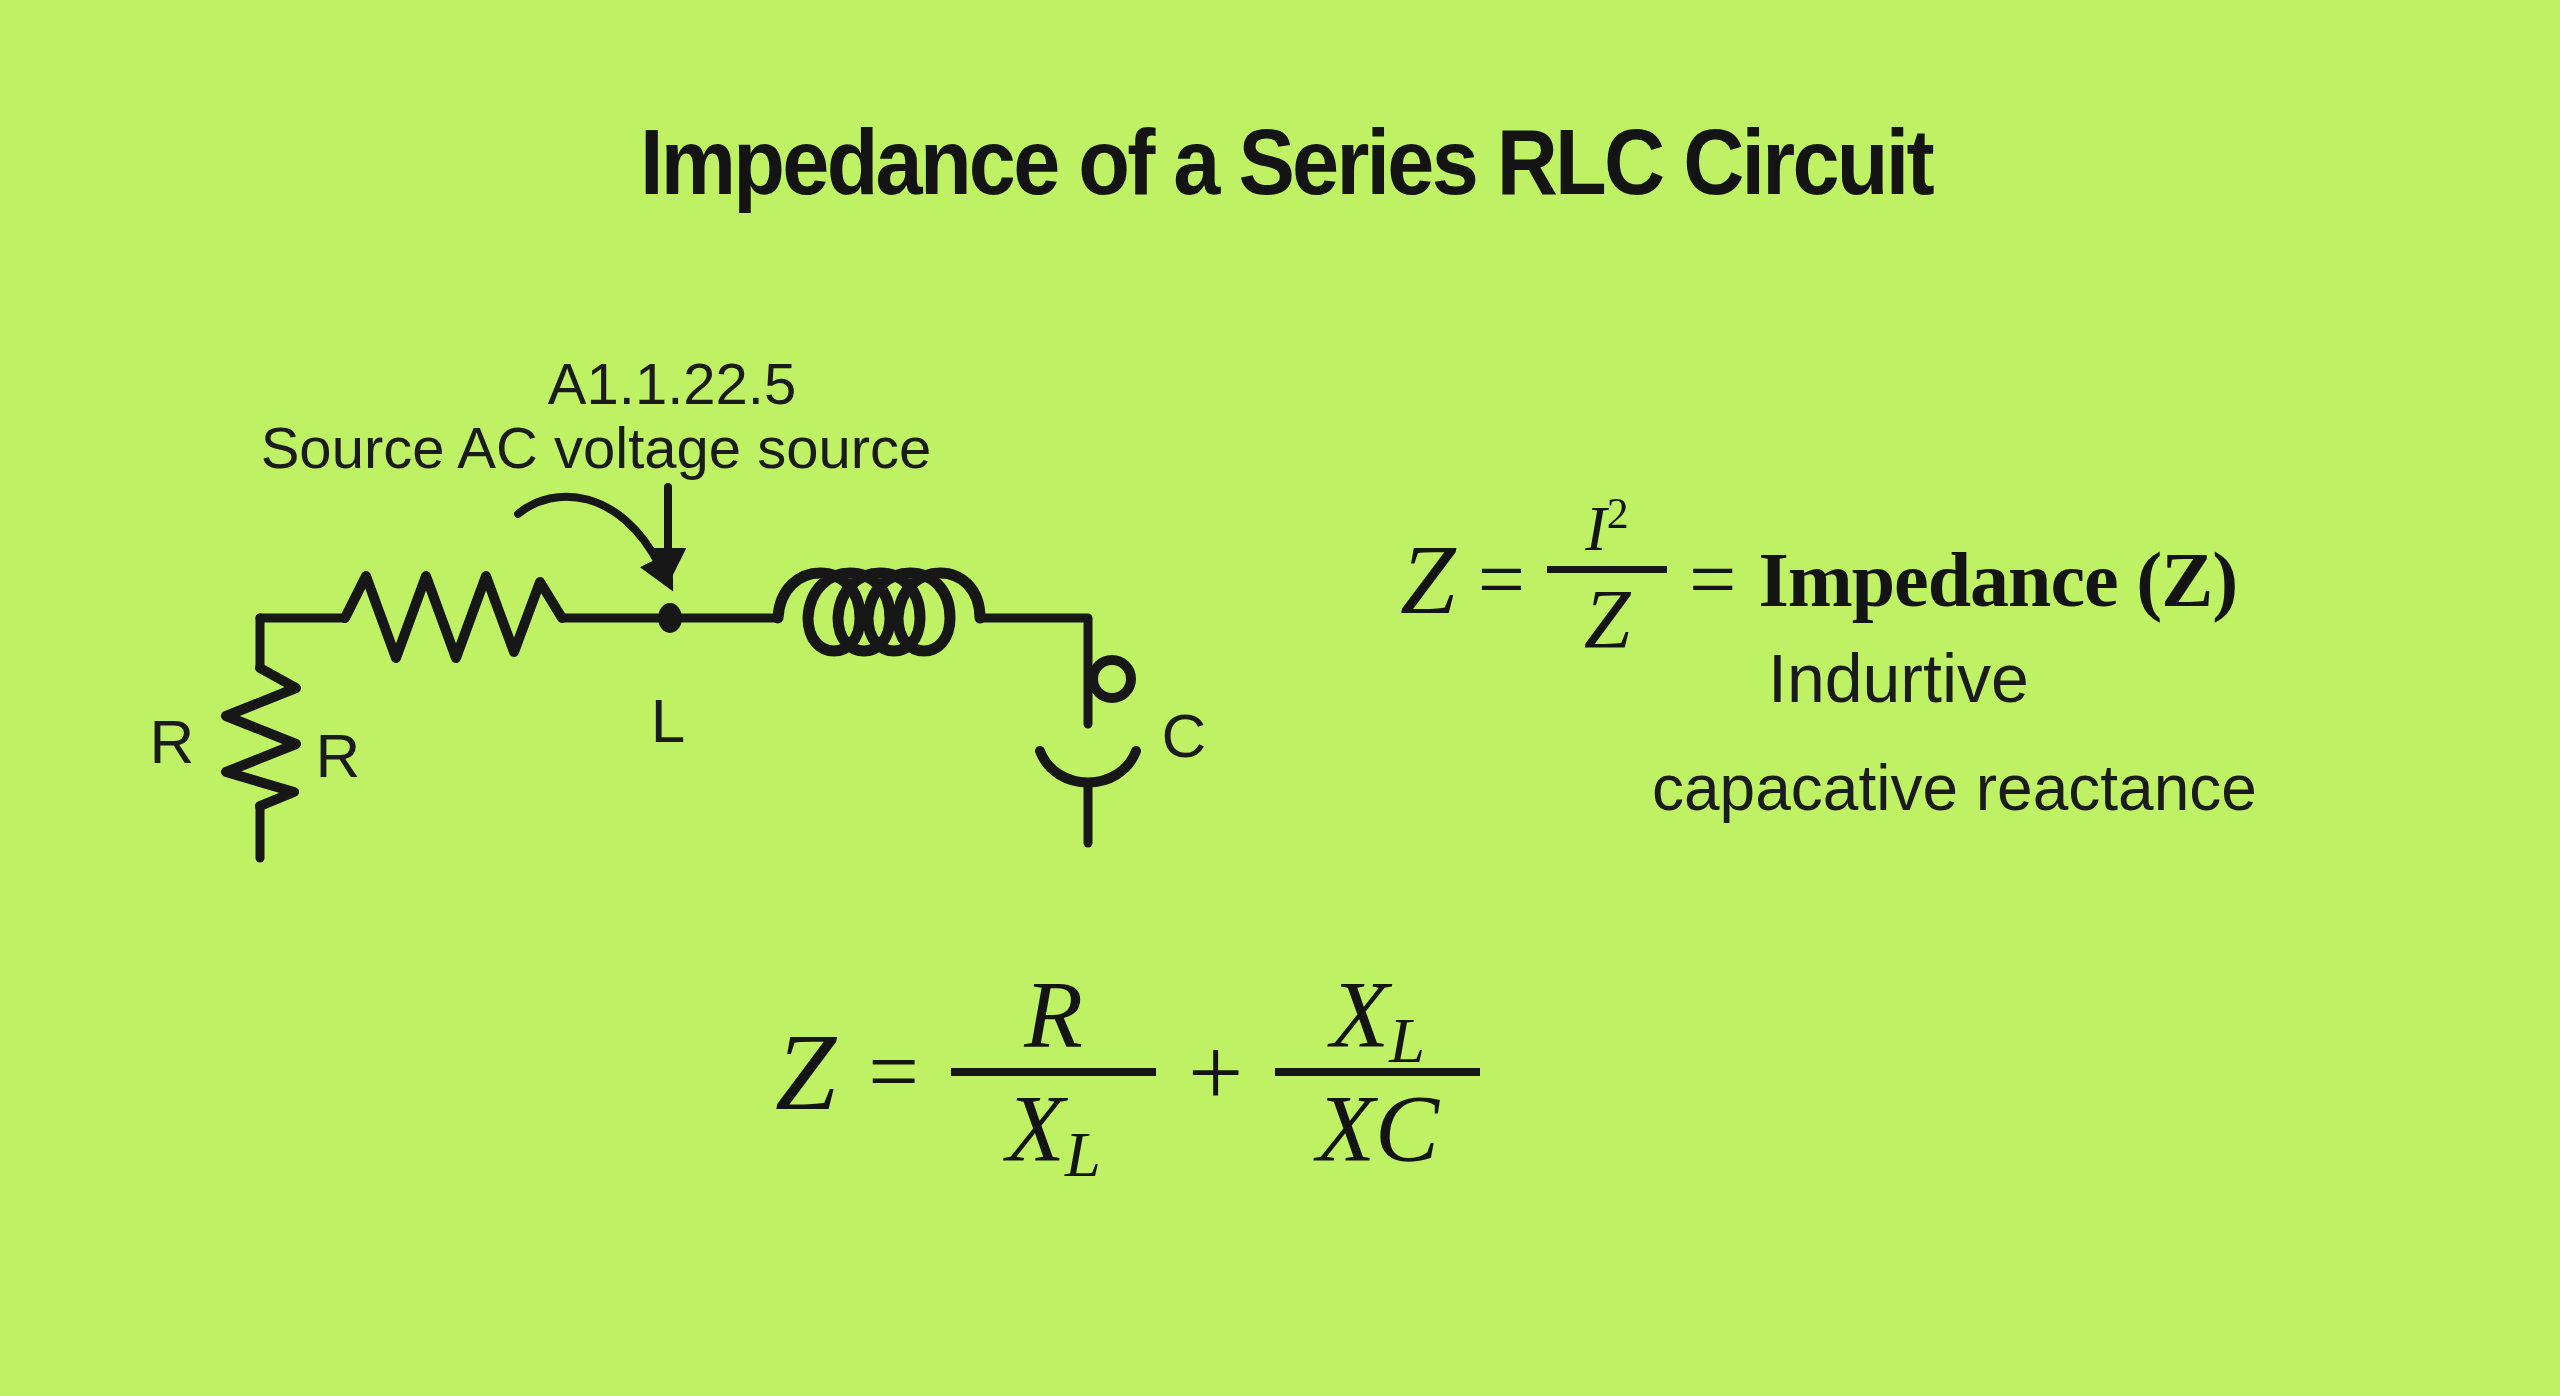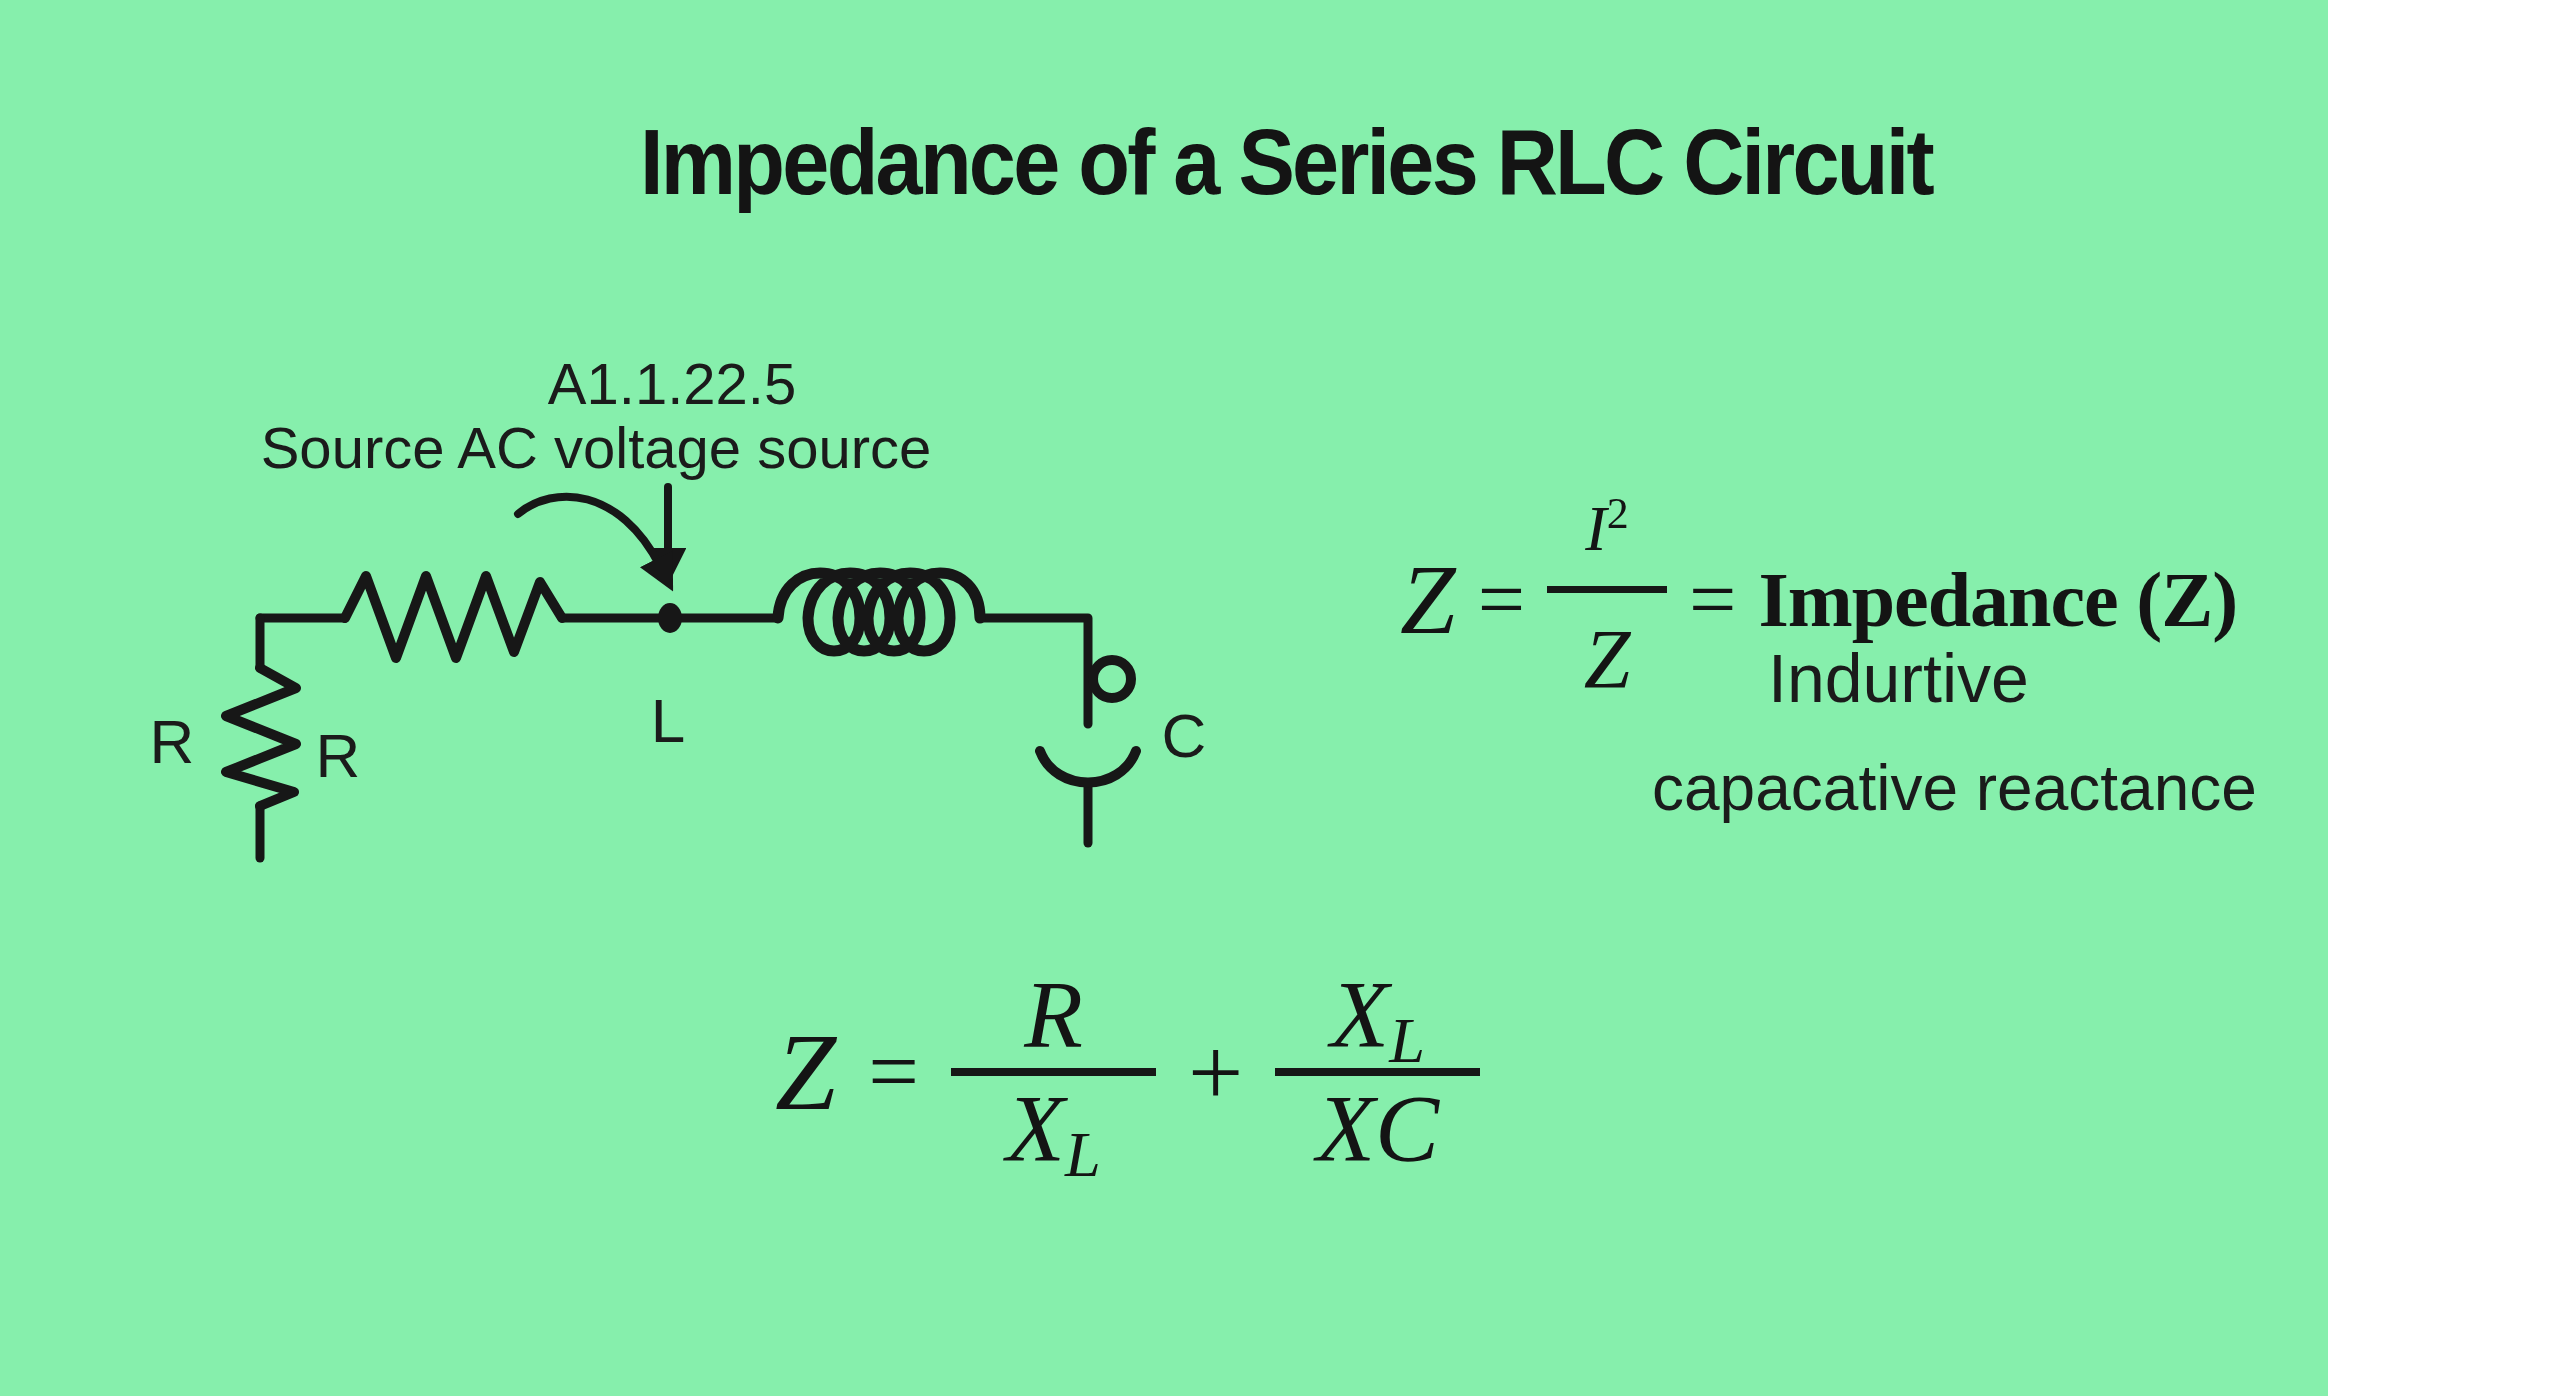--- a/index.html
+++ b/index.html
@@ -1,18 +1,18 @@
 <!DOCTYPE html>
 <html><head>
 <meta charset="utf-8">
 <style>
   * { margin:0; padding:0; box-sizing:border-box; }
   html,body { width:2560px; height:1396px; overflow:hidden; }
   body { background:#ffffff; font-family:"Liberation Sans","DejaVu Sans",sans-serif; color:#171717; }
-  .page { position:relative; width:2328px; height:1396px; background:#86efac; }
+  .page { position:relative; width:2560px; height:1396px; background:#bef264; }
 
   
   .title {
     position:absolute; top:110px; left:1286px;
     transform:translateX(-50%) scaleX(0.92);
     transform-origin:center top;
     font-size:92px; font-weight:bold; letter-spacing:-3px;
     white-space:nowrap; color:#141414;
   }
 
@@ -30,21 +30,21 @@
   .lbl-anno { font-size:58px; }
   .lbl-comp { font-size:62px; }
 
   
   .math { position:absolute; display:flex; align-items:center; color:#141414;
           font-family:"Liberation Serif","DejaVu Serif",serif; white-space:nowrap; }
   .mi { font-style:italic; }
   .formula-def { left:1400px; top:492px; gap:22px; }
   .formula-def .lhs { font-size:100px; line-height:1; }
   .formula-def .mo  { font-size:84px; line-height:1; }
-  .formula-def .frac { min-width:120px;gap:20px; }
+  .formula-def .frac { min-width:120px; }
   .formula-def .num { font-size:64px; }
   .formula-def .sup { font-size:44px; display:inline-block; transform:translateY(-0.5em); font-style:normal; }
   .formula-def .den { font-size:84px; }
   .result-label { font-family:Liberation Serif, serif;
                   font-weight:bold; font-size:78px; letter-spacing:-1px; line-height:1; }
 
   .frac { display:inline-flex; flex-direction:column; align-items:center; }
   .frac .num, .frac .den { line-height:1; padding:5px 0; }
   .fbar { height:7px; background:#171717; width:100%; }
 

